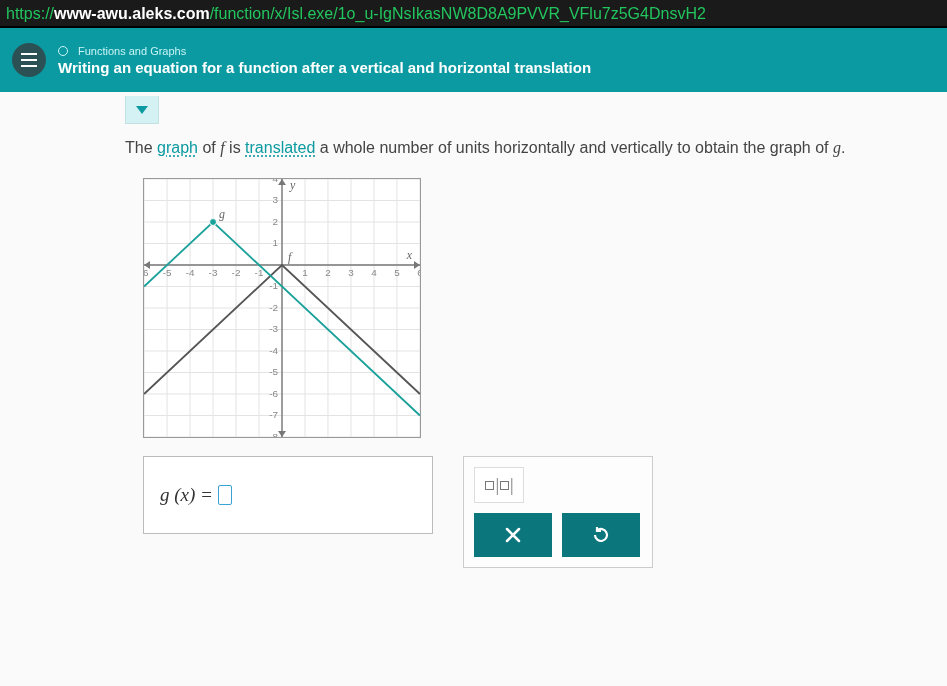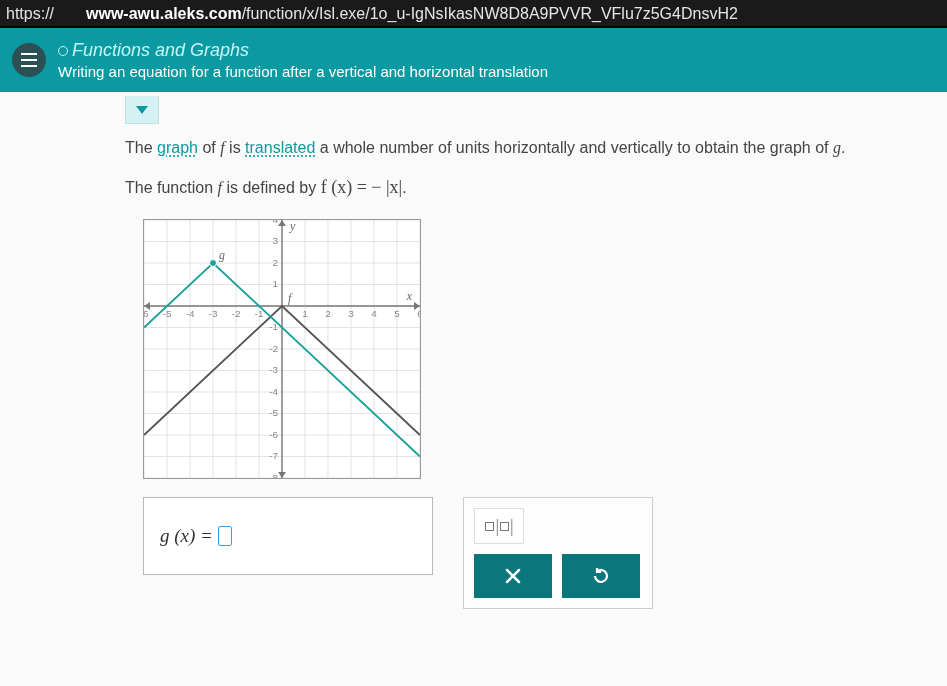--- a/index.html
+++ b/index.html
@@ -1,27 +1,27 @@
 <!DOCTYPE html>
 <html><head>
 <meta charset="utf-8">
 <style>
   * { box-sizing: border-box; margin: 0; padding: 0; }
   html, body { width: 947px; height: 686px; font-family: Arial, Helvetica, sans-serif; background: #f4f4f4; overflow: hidden; }
   .address-bar { width: 100%; height: 28px; background: #1a1a1a; color: #ddd; font-size: 16px; line-height: 28px; padding: 0 6px; white-space: nowrap; overflow: hidden; border-bottom: 2px solid #000; }
-  .address-bar .faded { color: #e5e5e5; }
-  .address-bar .bold { color: #fff; font-weight: bold; margin-left: 32px; }
+  .address-bar .faded { color: #22c55e; }
+  .address-bar .bold { color: #fff; font-weight: bold; }
   .page { position: relative; width: 100%; height: calc(100% - 28px); background: #fafafa; }
   .banner { display: flex; align-items: center; background: #0b9aa1; color: #fff; height: 64px; padding-left: 12px; width: 100%; }
   .menu-btn { width: 34px; height: 34px; border-radius: 50%; background: #2c5155; margin-right: 12px; display:flex; align-items:center; justify-content:center; cursor:pointer; flex:0 0 auto; }
   .menu-btn .bar { width: 16px; height: 2px; background: #fff; margin: 2px 0; }
   .banner-text { display:flex; flex-direction: column; justify-content:center; }
-  .section-label { font-size: 18px; color: #c7f4f6; display:flex; align-items:center; gap:4px;font-style:italic; }
+  .section-label { font-size: 11px; color: #c7f4f6; display:flex; align-items:center; gap:10px; }
   .section-label .circ { width:10px; height:10px; border:1.5px solid #c7f4f6; border-radius:50%; display:inline-block; }
-  .topic-title { font-size: 15px; font-weight: normal; color: #fff; margin-top:2px; }
+  .topic-title { font-size: 15px; font-weight: bold; color: #fff; margin-top:2px; }
   .content-wrap { position: absolute; left: 125px; top: 68px; width: 820px; }
   .collapse-tab { width: 34px; height: 28px; background: #d4f2f3; border:1px solid #c2e1e2; border-top:none; display:flex; align-items:center; justify-content:center; cursor:pointer; margin-bottom: 12px; }
   .chev-down { width:0; height:0; border-left:6px solid transparent; border-right:6px solid transparent; border-top:8px solid #0b9aa1; }
   .problem { color: #444; font-size: 16px; line-height: 1.5; padding-right: 10px; }
   .problem .link { color: #0b9aa1; text-decoration: underline dotted; text-underline-offset: 3px; cursor:help; }
   .problem .mi { font-style: italic; font-family: 'Times New Roman', serif; }
   .problem p { margin-bottom: 6px; }
   .problem .p1 { margin-bottom: 14px; }
   .math { font-family: 'Times New Roman', serif; font-size: 18px; }
   .graph-box { margin-top: 18px; margin-left: 18px; border:1px solid #999; width: 278px; height:260px; background:#fff; position:relative; }
@@ -68,23 +68,20 @@
 
   <div class="content-wrap">
 
     <div class="collapse-tab">
       <span class="chev-down"></span>
     </div>
 
     <div class="problem">
       <p class="p1">
         <span>The </span><span class="link">graph</span><span> of </span><span class="mi">f</span><span> is </span><span class="link">translated</span><span> a whole number of units horizontally and vertically to obtain the graph of </span><span class="mi">g</span><span>.</span>
-      </p>
-      <p>
-        <span>The function </span><span class="mi">f</span><span> is defined by </span><span class="math">f (x) = − |x|</span><span>.</span>
       </p>
     </div>
 
     <div class="graph-box">
       <svg id="graph-svg" viewBox="0 0 278 260">
           <line x1="0" y1="0" x2="0" y2="260" stroke="#e3e3e3" stroke-width="1"></line>
           <line x1="23.166666666666664" y1="0" x2="23.166666666666664" y2="260" stroke="#e3e3e3" stroke-width="1"></line>
           <line x1="46.33333333333333" y1="0" x2="46.33333333333333" y2="260" stroke="#e3e3e3" stroke-width="1"></line>
           <line x1="69.5" y1="0" x2="69.5" y2="260" stroke="#e3e3e3" stroke-width="1"></line>
           <line x1="92.66666666666666" y1="0" x2="92.66666666666666" y2="260" stroke="#e3e3e3" stroke-width="1"></line>

